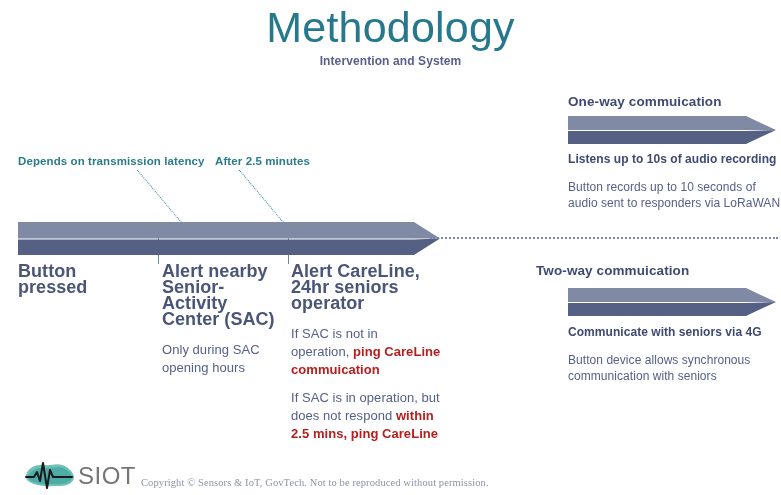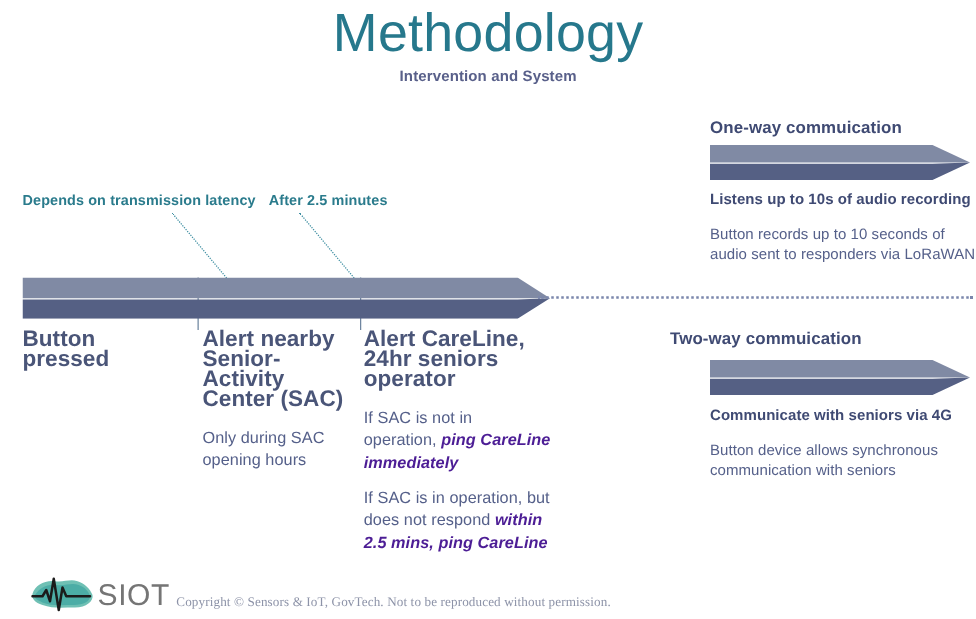--- a/index.html
+++ b/index.html
@@ -65,21 +65,21 @@
     color:#4a5578;
     line-height:16px;
     letter-spacing:0.05px;
   }
   .stepBody{
     font-size:13px;
     color:#55608a;
     line-height:18px;
     letter-spacing:0.05px;
   }
-  .stepBody b{font-weight:bold;color:#4c1d95;font-style:italic;}
+  .stepBody b{font-weight:bold;color:#b91c1c;}
 
   
   #dotline{
     left:430px;top:237px;
     width:348px;height:0;
     border-top:2px dotted #7b87ac;
   }
 
   
   .rightTitle{
@@ -156,21 +156,21 @@
     <div>opening hours</div>
   </div>
 </div>
 
 <div class="abs" style="left:291px;top:263px;width:160px;">
   <div class="stepHead">Alert CareLine,</div>
   <div class="stepHead">24hr seniors operator</div>
   <div class="stepBody" id="careline-body" style="margin-top:14px;">
       <div><span>If SAC is not in</span></div>
       <div><span>operation, </span><b>ping CareLine</b></div>
-      <div><b>immediately</b></div>
+      <div><b>commuication</b></div>
       <div style="height: 10px;"></div>
       <div><span>If SAC is in operation, but</span></div>
       <div><span>does not respond </span><b>within</b></div>
       <div><b>2.5 mins, ping CareLine</b></div>
     </div>
 </div>
 
 <div class="abs rightTitle" style="left:568px;top:94px;">One-way commuication</div>
 
 <div class="abs rightArrow" style="left:568px;top:116px;">

